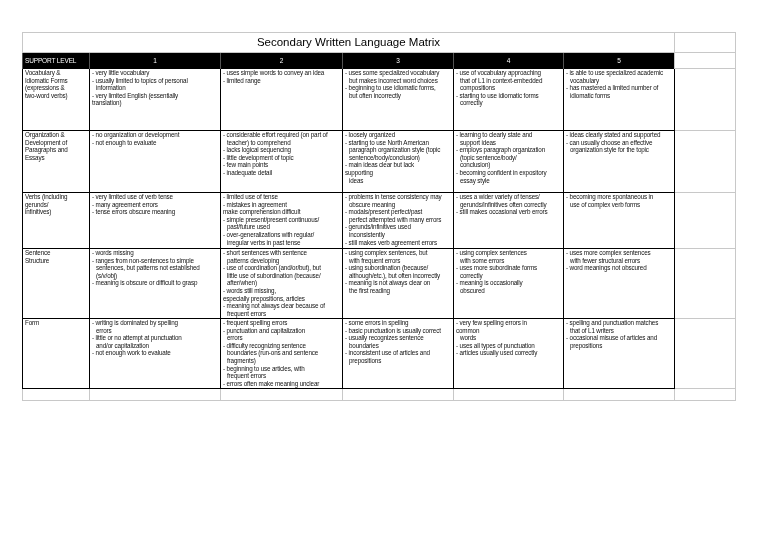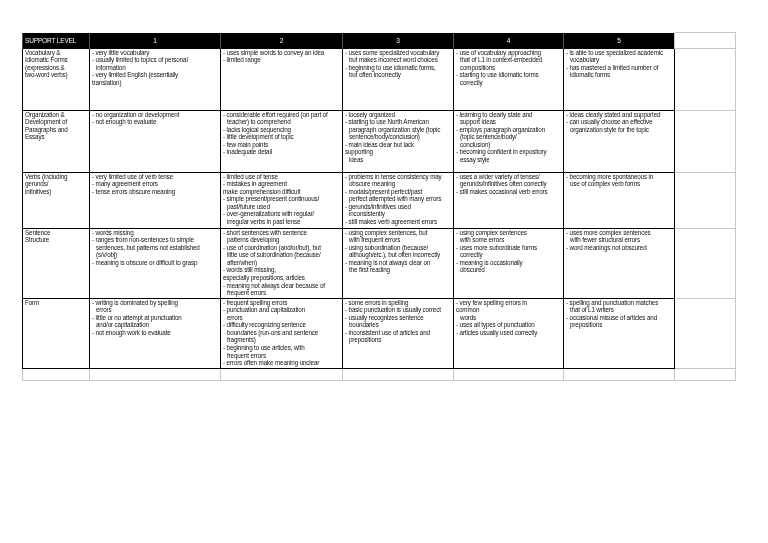--- a/index.html
+++ b/index.html
@@ -26,20 +26,24 @@
     <colgroup>
       <col style="width:67px">
         <col style="width:131px">
         <col style="width:122px">
         <col style="width:111px">
         <col style="width:110px">
         <col style="width:111px">
         <col style="width:61px">
     </colgroup>
     <tbody id="matrix-body">
+      <tr class="title-row">
+        <td colspan="6" class="title-cell">Secondary Written Language Matrix</td>
+        <td></td>
+      </tr>
       <tr class="header-row">
         <td class="hd first">SUPPORT LEVEL</td>
         <td class="hd">1</td>
         <td class="hd">2</td>
         <td class="hd">3</td>
         <td class="hd">4</td>
         <td class="hd">5</td>
         <td class="spare"></td>
       </tr>
     <tr class="body-row" style="height: 62px;">

